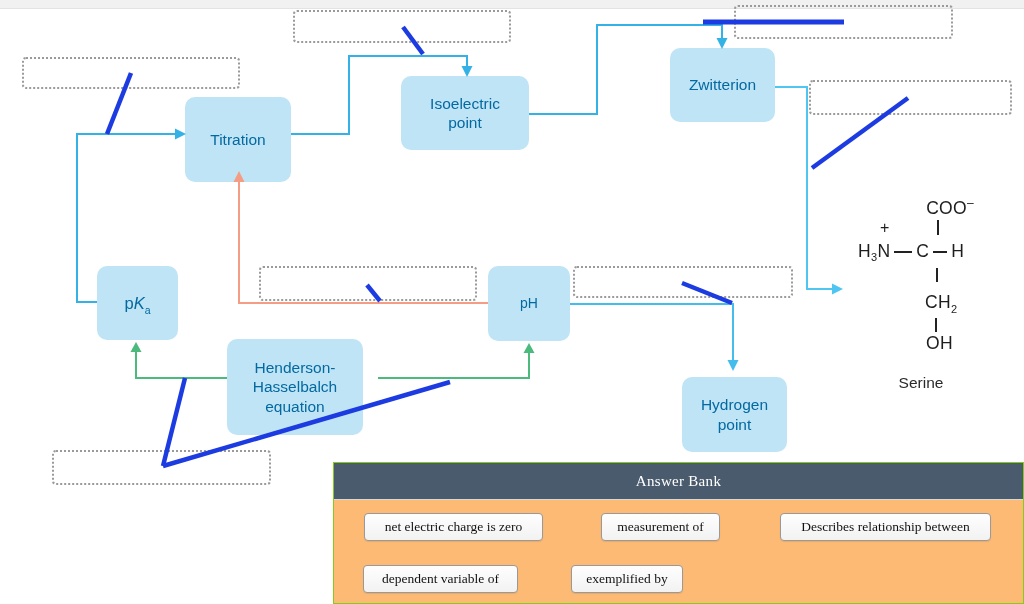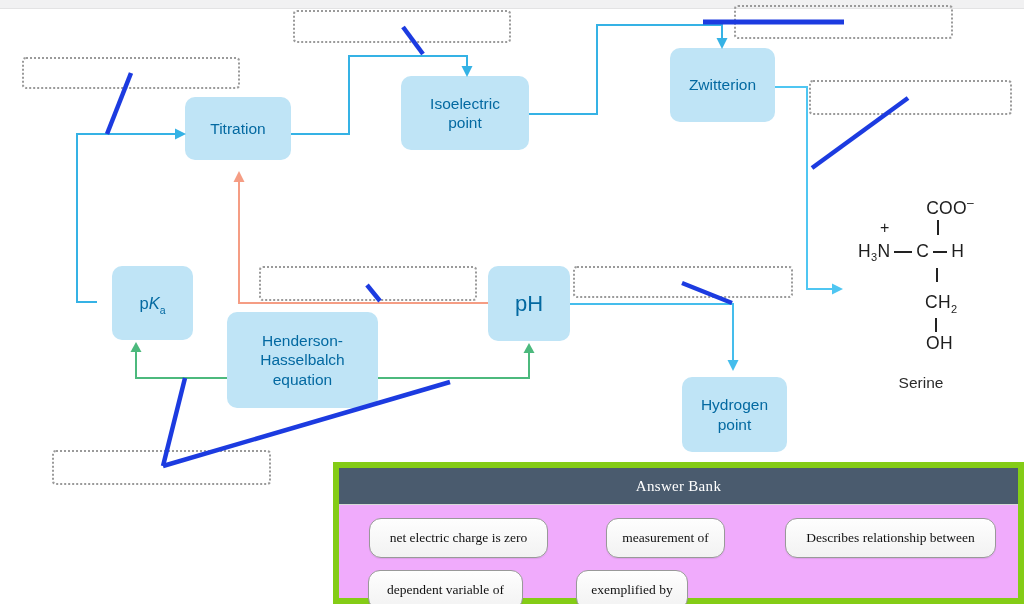--- a/index.html
+++ b/index.html
@@ -32,32 +32,32 @@
   .chem{position:absolute;color:#1e1e1e;z-index:1;}
   .chem-txt{font-size:17.5px;font-weight:500;letter-spacing:.3px;}
   .chem sup{font-size:12px;}
   .vbond{position:absolute;width:2px;background:#222;z-index:1;}
   .hbond{display:inline-block;height:2px;background:#222;margin:0 4px;}
   .amine-row{display:flex;align-items:center;}
   .serine-label{font-size:15.5px;color:#2a2a2a;text-align:center;}
   
   .bank{
     position:absolute;left:333px;top:462px;width:691px;height:142px;
-    background:#f0abfc;border:6px solid #84cc16;box-sizing:border-box;z-index:6;
+    background:#fdba74;border:1px solid #84cc16;box-sizing:border-box;z-index:6;
     font-family:"Liberation Serif",serif;
   }
   .bank-header{
     position:absolute;left:0;top:0;right:0;height:36px;background:#4a5b6e;
     color:#ffffff;display:flex;align-items:center;justify-content:center;
     font-size:15px;letter-spacing:.3px;border-bottom:1px solid #d8d8d8;
   }
   .bank-item{
-    position:absolute;height:40px;box-sizing:border-box;
+    position:absolute;height:28px;box-sizing:border-box;
     background:linear-gradient(#fefefe,#f2f2f2);
-    border:1px solid #999;border-radius:12px;
+    border:1px solid #999;border-radius:4px;
     display:flex;align-items:center;justify-content:center;
     font-size:13.5px;color:#111;cursor:pointer;
     box-shadow:0 1px 1px rgba(0,0,0,0.08);
     font-family:"Liberation Serif",serif;
   }
   .pk-k{font-style:italic;}
   .pk-sub{font-size:10.5px;position:relative;top:5px;}
   .sub3{font-size:11px;position:relative;top:5px;}
 </style>
 </head>
@@ -66,44 +66,44 @@
 <div class="top-strip"></div>
 
 <div class="drop" style="left:22px;top:57px;width:218px;height:32px;"></div>
 <div class="drop" style="left:293px;top:10px;width:218px;height:33px;"></div>
 <div class="drop" style="left:734px;top:5px;width:219px;height:34px;"></div>
 <div class="drop" style="left:809px;top:80px;width:203px;height:35px;"></div>
 <div class="drop" style="left:259px;top:266px;width:218px;height:35px;"></div>
 <div class="drop" style="left:573px;top:266px;width:220px;height:32px;"></div>
 <div class="drop" style="left:52px;top:450px;width:219px;height:35px;"></div>
 
-<div class="node" style="left:185px;top:97px;width:106px;height:63px;">
+<div class="node" style="left:185px;top:97px;width:106px;height:85px;">
   <span>Titration</span>
 </div>
 
 <div class="node" style="left:401px;top:76px;width:128px;height:74px;">
   <span class="lines">
     <span>Isoelectric</span>
     <span>point</span>
   </span>
 </div>
 
 <div class="node" style="left:670px;top:48px;width:105px;height:74px;">
   <span>Zwitterion</span>
 </div>
 
-<div class="node" style="left:97px;top:266px;width:81px;height:74px;font-size:16.5px;margin-left:15px;">
+<div class="node" style="left:97px;top:266px;width:81px;height:74px;font-size:16.5px;">
   <span><span>p</span><span class="pk-k">K</span><span class="pk-sub">a</span></span>
 </div>
 
-<div class="node" style="left:488px;top:266px;width:82px;height:75px;font-size:22px;">
+<div class="node" style="left:488px;top:266px;width:82px;height:75px;font-size:14px;">
   <span>pH</span>
 </div>
 
-<div class="node" style="left:227px;top:312px;width:151px;height:96px;align-items:center;">
+<div class="node" style="left:227px;top:339px;width:136px;height:96px;align-items:center;">
   <span class="lines">
     <span>Henderson-</span>
     <span>Hasselbalch</span>
     <span>equation</span>
   </span>
 </div>
 
 <div class="node" style="left:682px;top:377px;width:105px;height:75px;">
   <span class="lines">
     <span>Hydrogen</span>

